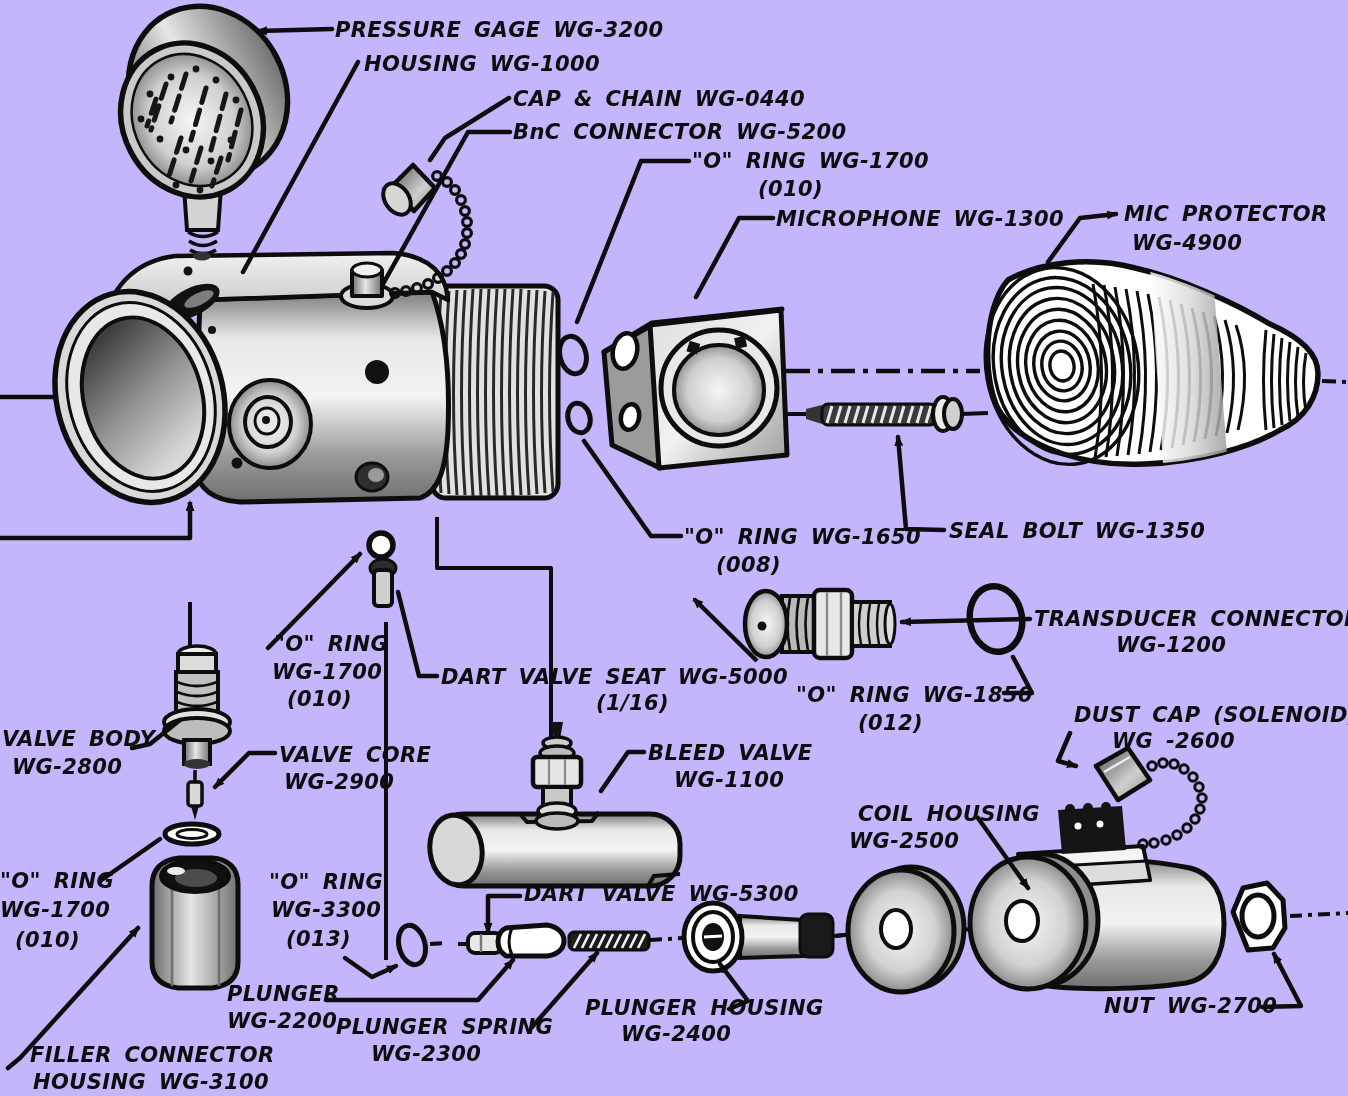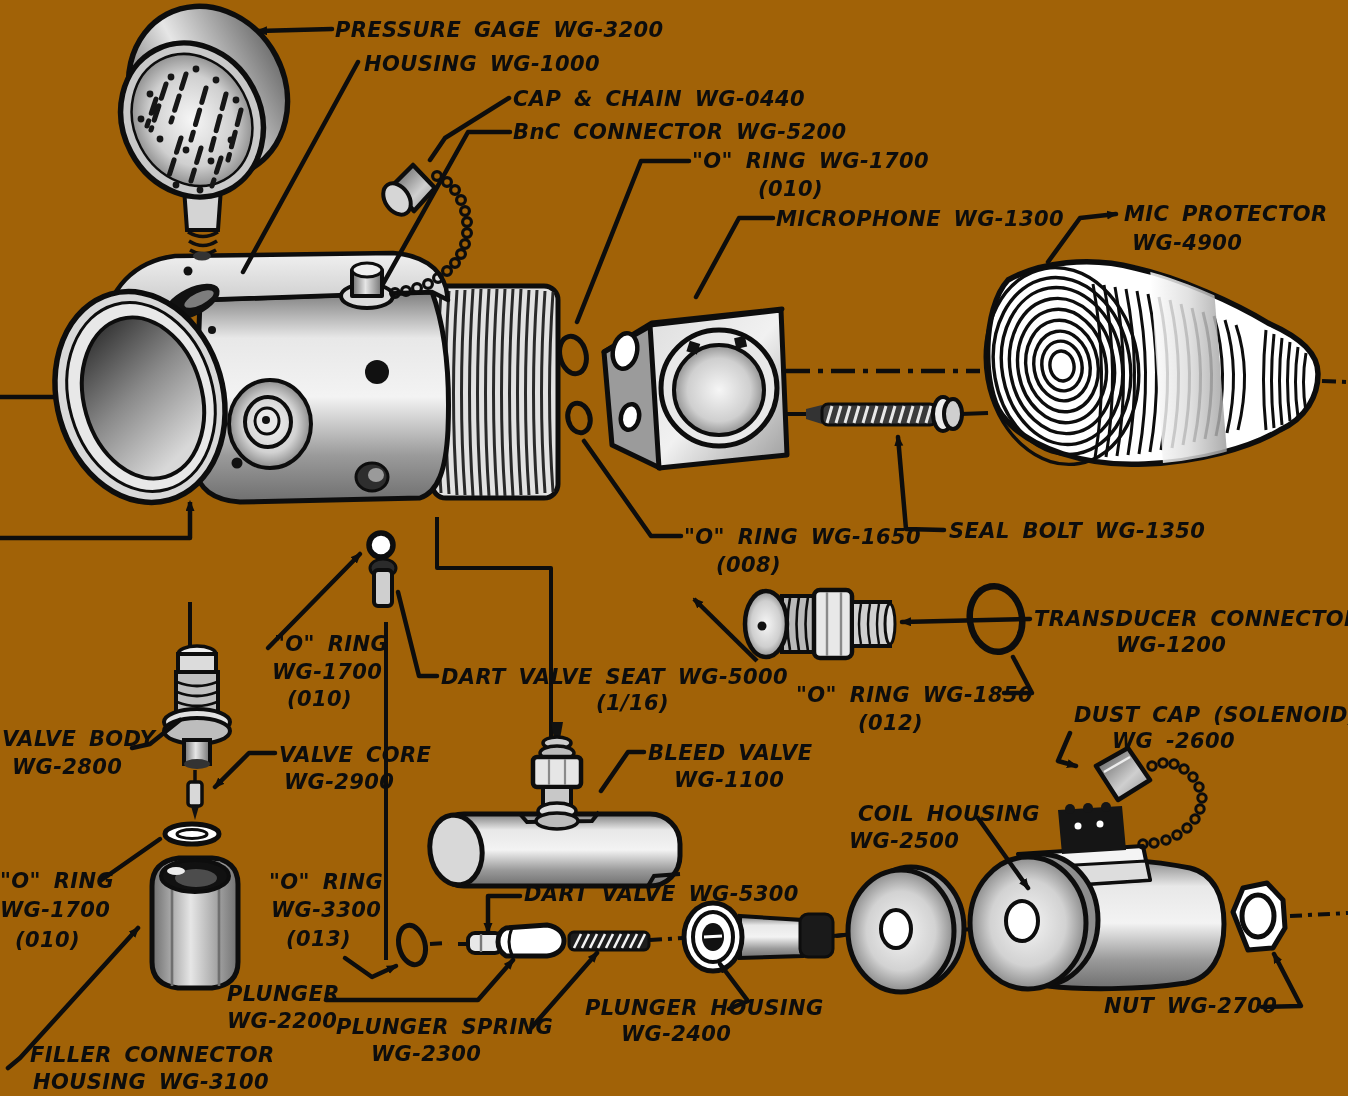--- a/index.html
+++ b/index.html
@@ -1,16 +1,16 @@
 <!DOCTYPE html>
 <html><head>
 <meta charset="utf-8">
 <style>
   html,body{margin:0;padding:0;background:#fff;}
-  .stage{position:relative;width:1348px;height:1096px;background:#a16207;overflow:hidden;}
+  .stage{position:relative;width:1348px;height:1096px;background:#c4b5fd;overflow:hidden;}
   svg{display:block;}
   .lbl{font-family:"DejaVu Sans",sans-serif;font-style:italic;font-weight:700;font-size:21px;
        fill:#0d0d0d;letter-spacing:.4px;word-spacing:5px;}
   .ink{stroke:#0d0d0d;}
 </style>
 </head>
 <body>
 
 <div class="stage">
 <svg width="1348" height="1096" viewBox="0 0 1348 1096">

